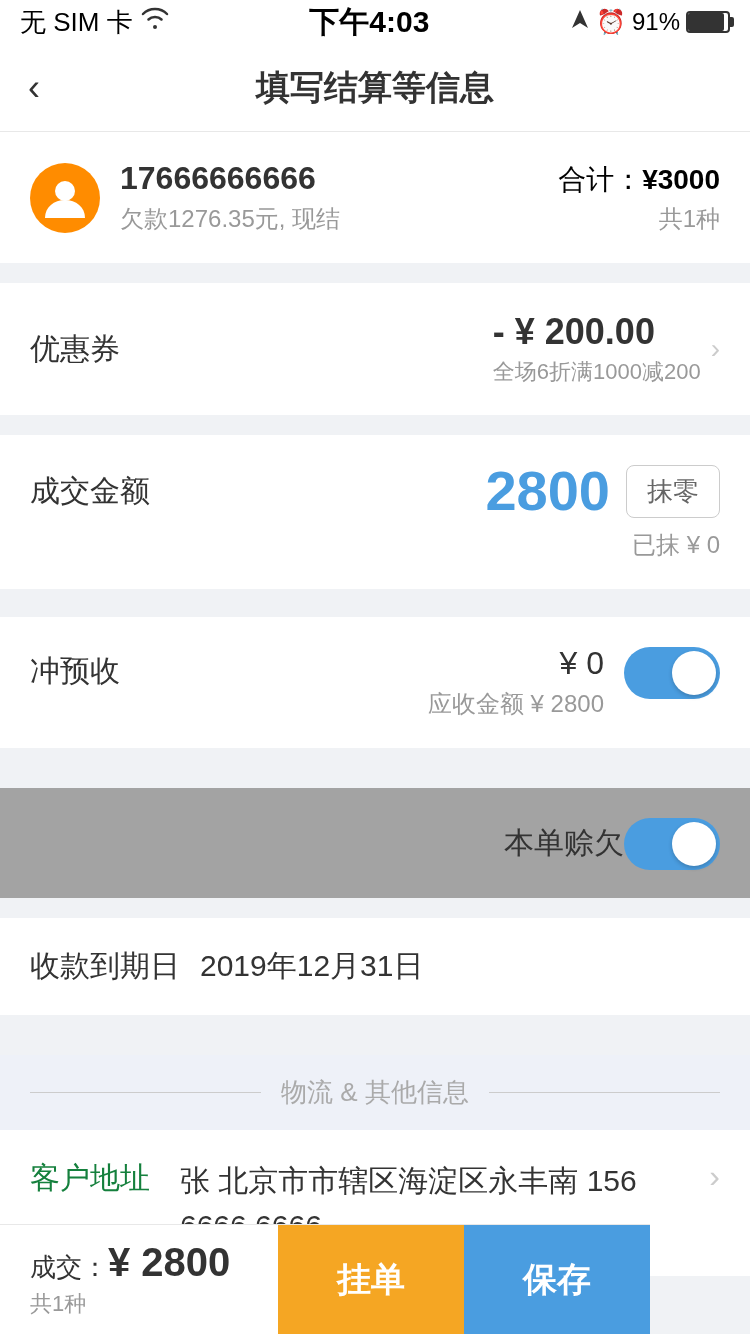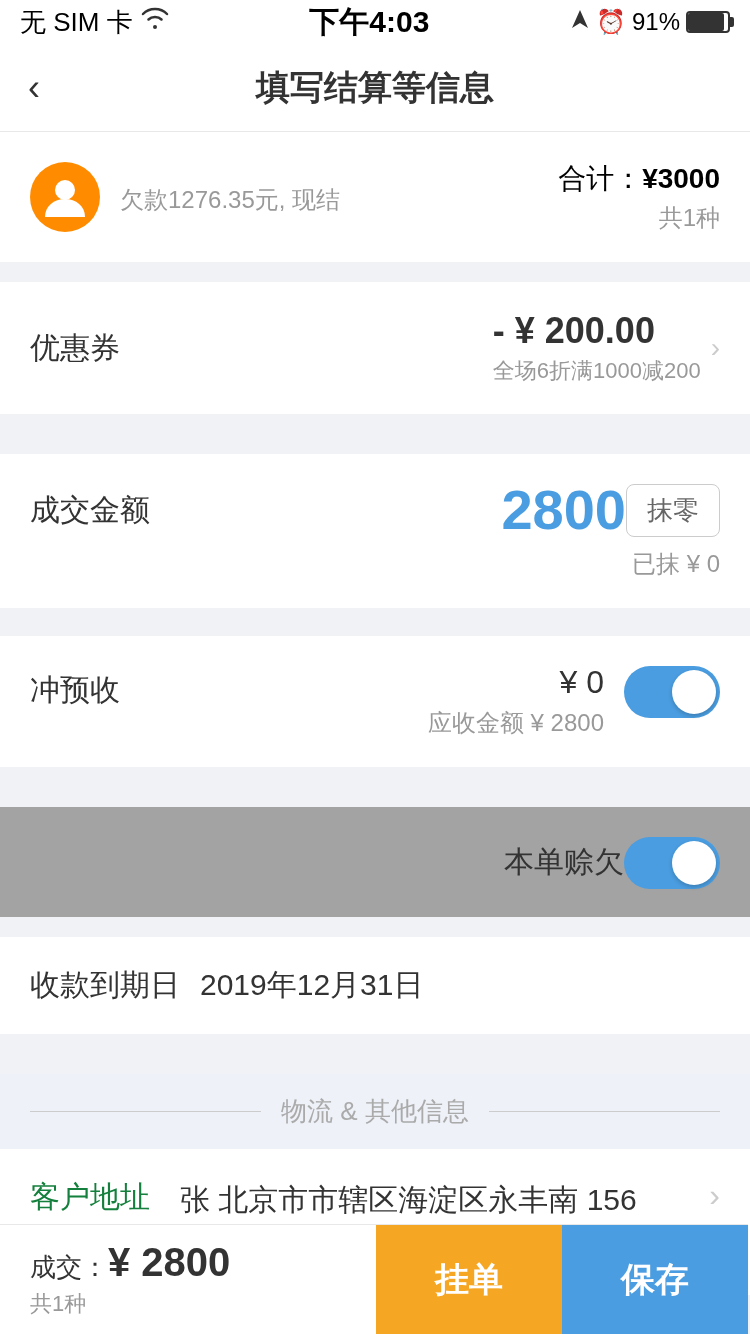--- a/index.html
+++ b/index.html
@@ -116,21 +116,20 @@
     .customer-right { text-align: right; }
     .customer-right .total-count { font-size: 24px; color: #999; margin-top: 4px; }
 
     
     .coupon-row {
       background: #fff;
       padding: 28px 30px;
       display: flex;
       align-items: center;
       justify-content: space-between;
-      margin-bottom: 20px;
     }
     .coupon-label { font-size: 30px; color: #333; }
     .coupon-right { display: flex; align-items: center; gap: 10px; }
     .coupon-discount { font-size: 36px; color: #333; font-weight: 600; }
     .coupon-detail { font-size: 22px; color: #999; margin-top: 4px; text-align: right; }
     .chevron-icon { color: #ccc; font-size: 28px; }
 
     
     .section-divider {
       height: 20px;
@@ -143,21 +142,21 @@
       padding: 28px 30px;
       margin-bottom: 28px;
     }
     .amount-row {
       display: flex;
       align-items: center;
       justify-content: space-between;
       margin-bottom: 10px;
     }
     .amount-label { font-size: 30px; color: #333; }
-    .amount-right { display: flex; align-items: center; }
+    .amount-right { display: flex; align-items: center; gap: 16px; }
     .amount-value {
       font-size: 56px;
       color: #4a9de0;
       font-weight: 700;
       line-height: 1;
     }
     .round-off-btn {
       border: 1px solid #ccc;
       border-radius: 8px;
       padding: 8px 20px;
@@ -263,21 +262,21 @@
       justify-content: space-between;
     }
     .address-label { font-size: 30px; color: #15803d; flex-shrink: 0; min-width: 130px; }
     .address-value { font-size: 30px; color: #333; flex: 1; margin-left: 20px; line-height: 1.5; }
 
     
     .bottom-bar {
       position: fixed;
       bottom: 0;
       left: 0;
-      width: 748px;
+      width: 650px;
       height: 110px;
       background: #fff;
       display: flex;
       align-items: center;
       border-top: 1px solid #e8e8e8;
     }
     .bottom-summary {
       flex: 1;
       padding: 0 30px;
     }
@@ -347,20 +346,21 @@
 
   <div class="customer-row">
     <div class="customer-left">
       <div class="avatar">
         <svg viewBox="0 0 50 50" fill="none">
           <circle cx="25" cy="18" r="10" fill="#fff"></circle>
           <path d="M5 45c0-11 9-18 20-18s20 7 20 18" fill="#fff"></path>
         </svg>
       </div>
       <div class="customer-info">
+        <div class="phone">17666666666</div>
         <div class="debt">欠款1276.35元, 现结</div>
       </div>
     </div>
     <div class="customer-right">
       <div>
         <span>合计：</span><span style="font-weight:700;">¥3000</span>
       </div>
       <div class="total-count">共1种</div>
     </div>
   </div>

